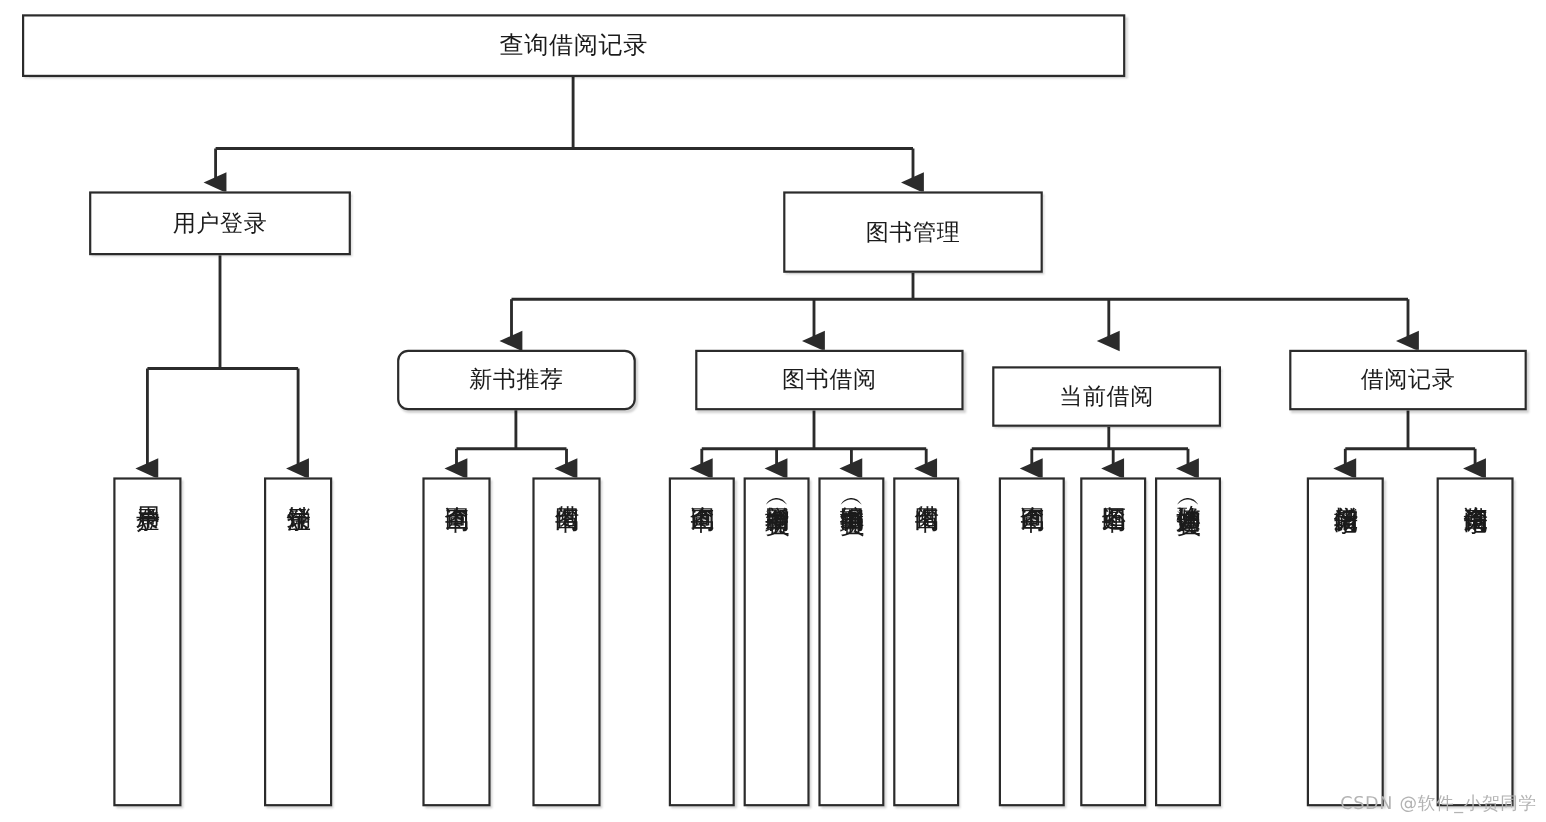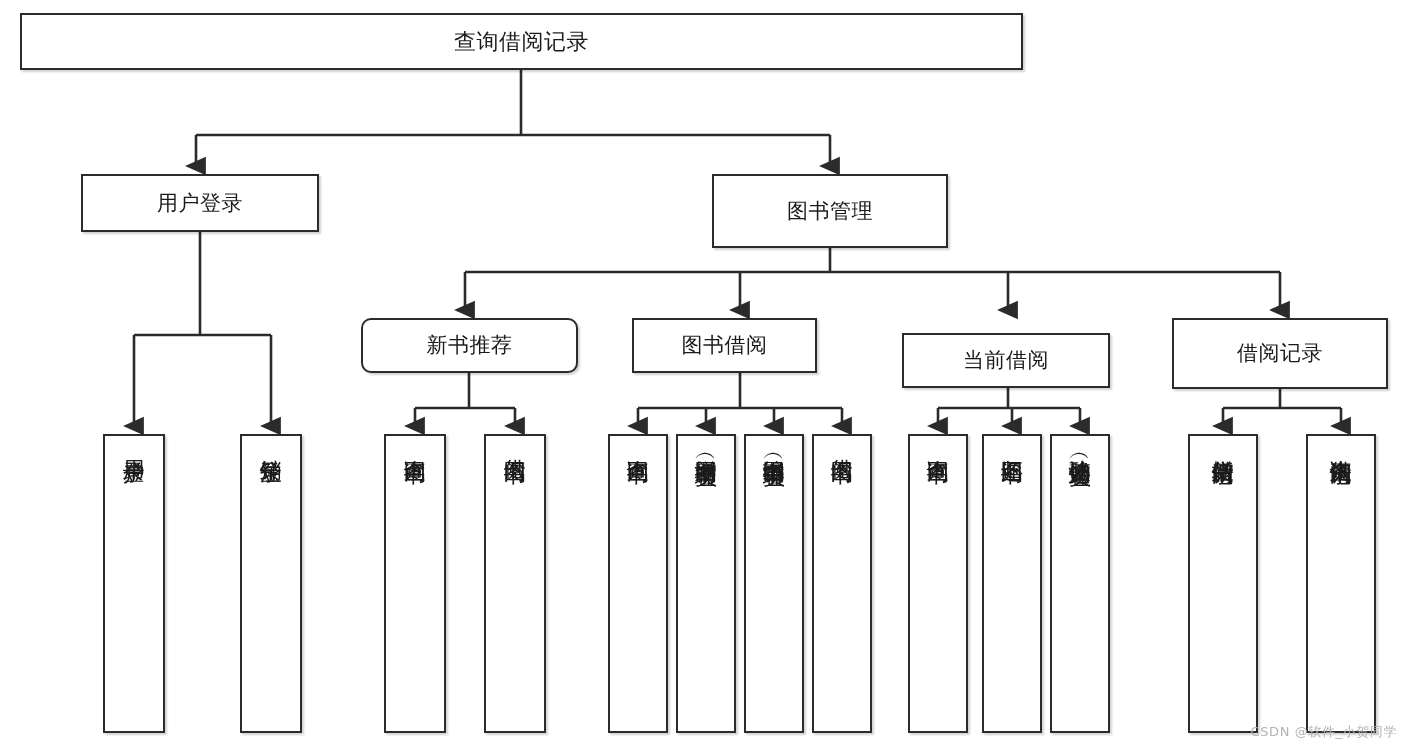--- a/index.html
+++ b/index.html
@@ -56,21 +56,21 @@
     text-orientation: upright;
     font-size: 22px;
     line-height: 1.06;
     letter-spacing: 1px;
     white-space: nowrap;
   }
   .watermark {
     position: absolute;
     right: 8px;
     bottom: 6px;
-    font-size: 13px;
+    font-size: 16px;
     color: #b3b3b3;
     letter-spacing: 0.6px;
     white-space: nowrap;
   }
 </style>
 </head>
 <body>
 
 <div id="canvas">
 
@@ -131,27 +131,27 @@
   <div class="node horiz" style="left:81px; top:174px; width:238px; height:58px;">
     <span class="lbl">用户登录</span>
   </div>
   <div class="node horiz" style="left:712px; top:174px; width:236px; height:74px;">
     <span class="lbl">图书管理</span>
   </div>
 
   <div class="node horiz" style="left:361px; top:318px; width:217px; height:55px;border-radius:10px;">
     <span class="lbl">新书推荐</span>
   </div>
-  <div class="node horiz" style="left:632px; top:318px; width:185px; height:55px;">
+  <div class="node horiz" style="left:632px; top:318px; width:244px; height:55px;">
     <span class="lbl">图书借阅</span>
   </div>
   <div class="node horiz" style="left:902px; top:318px; width:208px; height:55px;margin-top:15px;">
     <span class="lbl">当前借阅</span>
   </div>
-  <div class="node horiz" style="left:1172px; top:318px; width:216px; height:71px;">
+  <div class="node horiz" style="left:1172px; top:318px; width:216px; height:55px;">
     <span class="lbl">借阅记录</span>
   </div>
 
   <div class="node vert" style="left:103px; top:434px; width:62px; height:299px;">
     <span class="lbl">用户登录</span>
   </div>
   <div class="node vert" style="left:240px; top:434px; width:62px; height:299px;">
     <span class="lbl">注销登录</span>
   </div>
 

